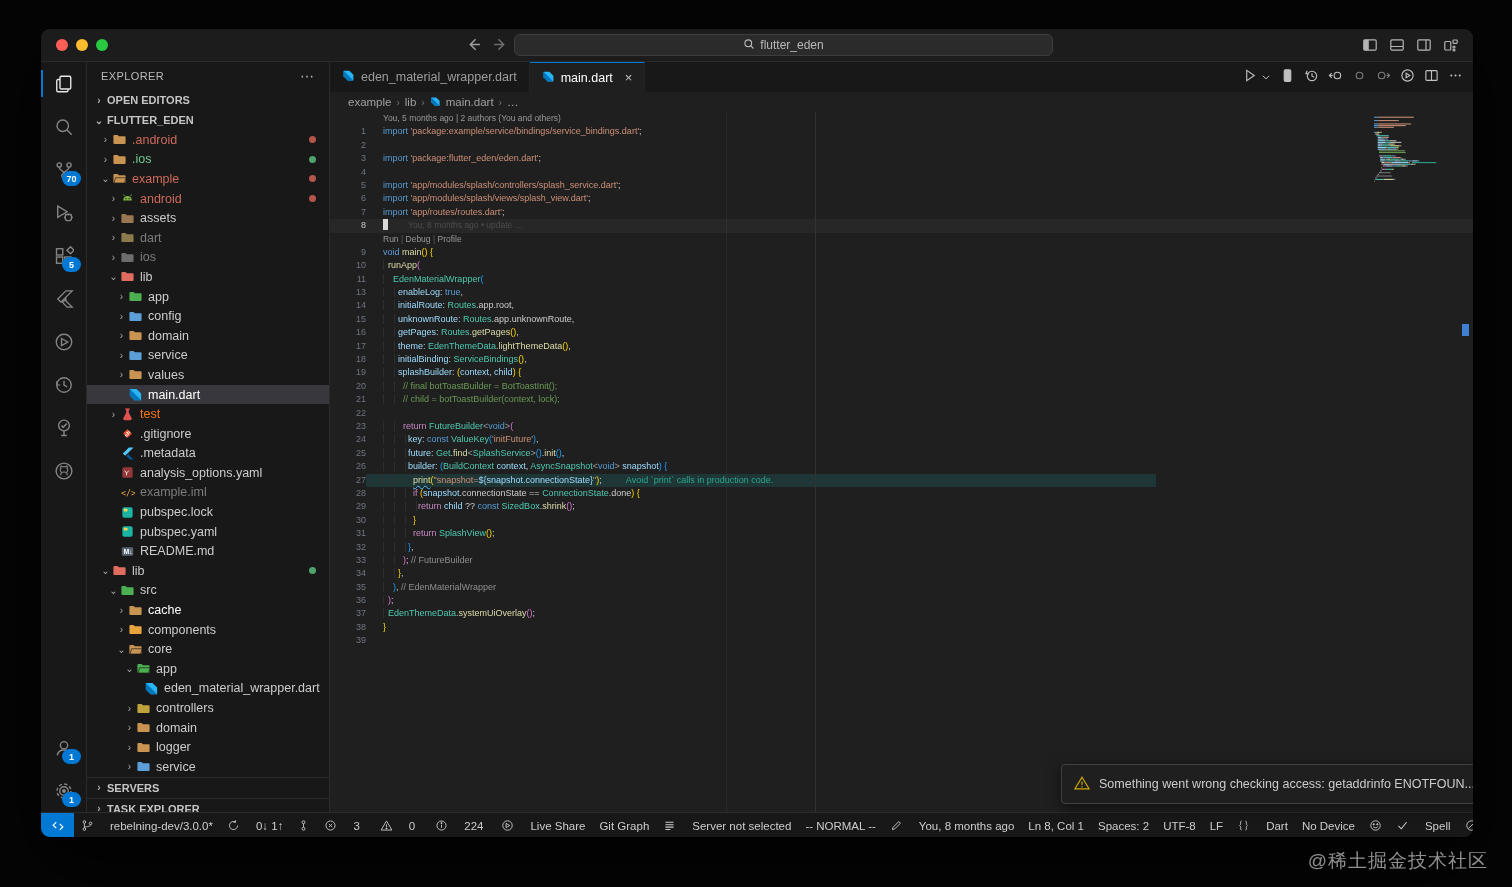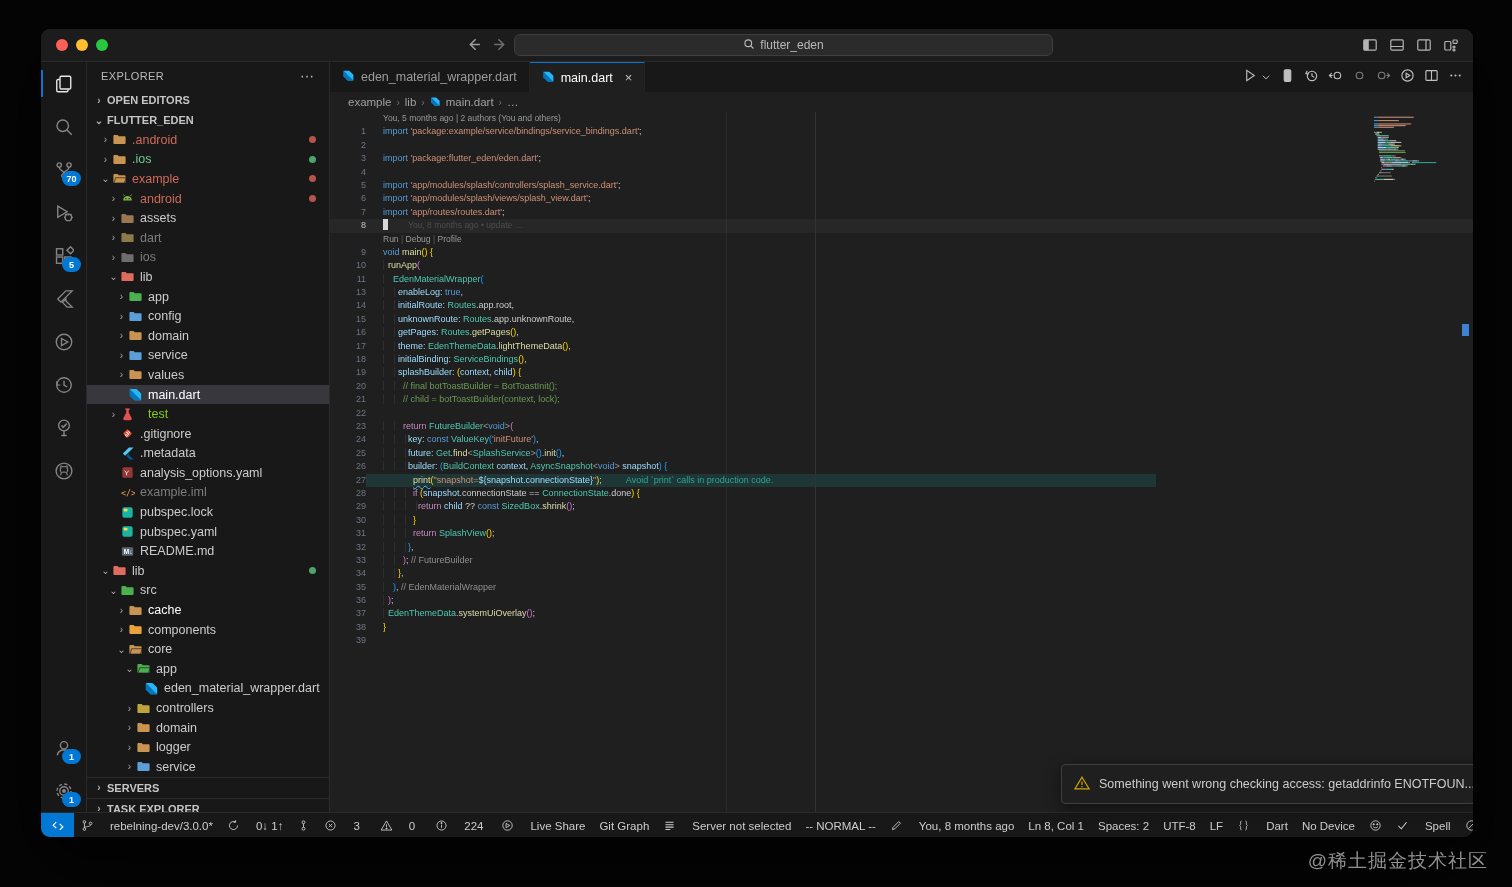--- a/index.html
+++ b/index.html
@@ -387,21 +387,21 @@
             <span style="color: rgb(255, 255, 255);">main.dart</span>
           </div>
           <div class="trow" style="padding-left: 20px;">
             <span class="chev">›</span>
             <span class="ticon">
               <svg width="15" height="15" viewBox="0 0 16 16">
                 <path d="M6.6 2.2 V6 L3.6 11.6 a1.7 1.7 0 0 0 1.5 2.4 h5.8 a1.7 1.7 0 0 0 1.5-2.4 L9.4 6 V2.2 Z" fill="#e05252"></path>
                 <path d="M5.6 2.2 H10.4" stroke="#e05252" stroke-width="1.4"></path>
               </svg>
             </span>
-            <span style="color: #84cc16; margin-left: 8px;">test</span>
+            <span style="color: #f97316;">test</span>
           </div>
           <div class="trow" style="padding-left: 20px;">
             <span class="chev"></span>
             <span class="ticon">
               <svg width="15" height="15" viewBox="0 0 16 16">
                 <rect x="4.6" y="4.6" width="6.8" height="6.8" rx="1" transform="rotate(45 8 8)" fill="#e84e31"></rect>
                 <path d="M6.5 6.5 L9.5 9.5 M9.2 6 a1 1 0 1 0 .01 0 M6.8 9.2 a1 1 0 1 0 .01 0" stroke="#fff" stroke-width="0.8" fill="none"></path>
               </svg>
             </span>
             <span style="color: rgb(204, 204, 204);">.gitignore</span>

